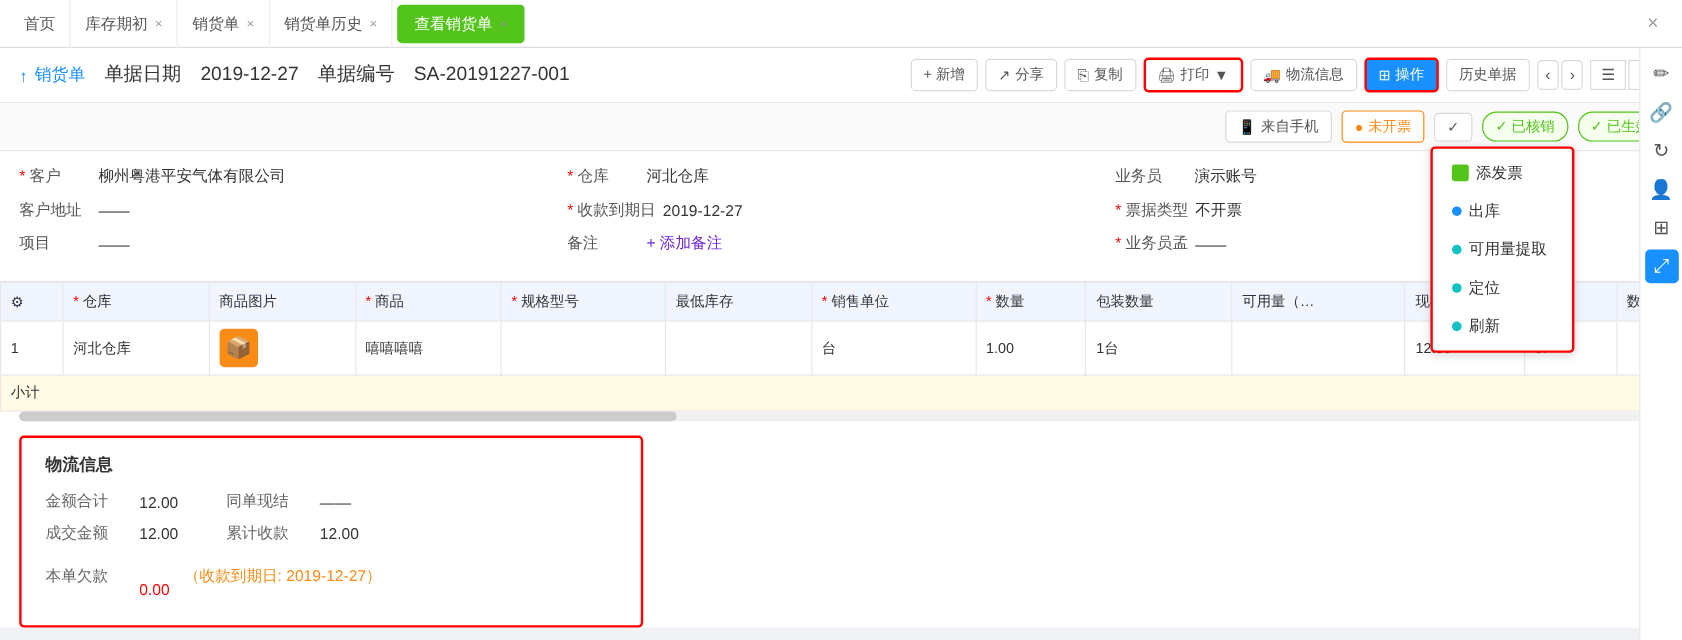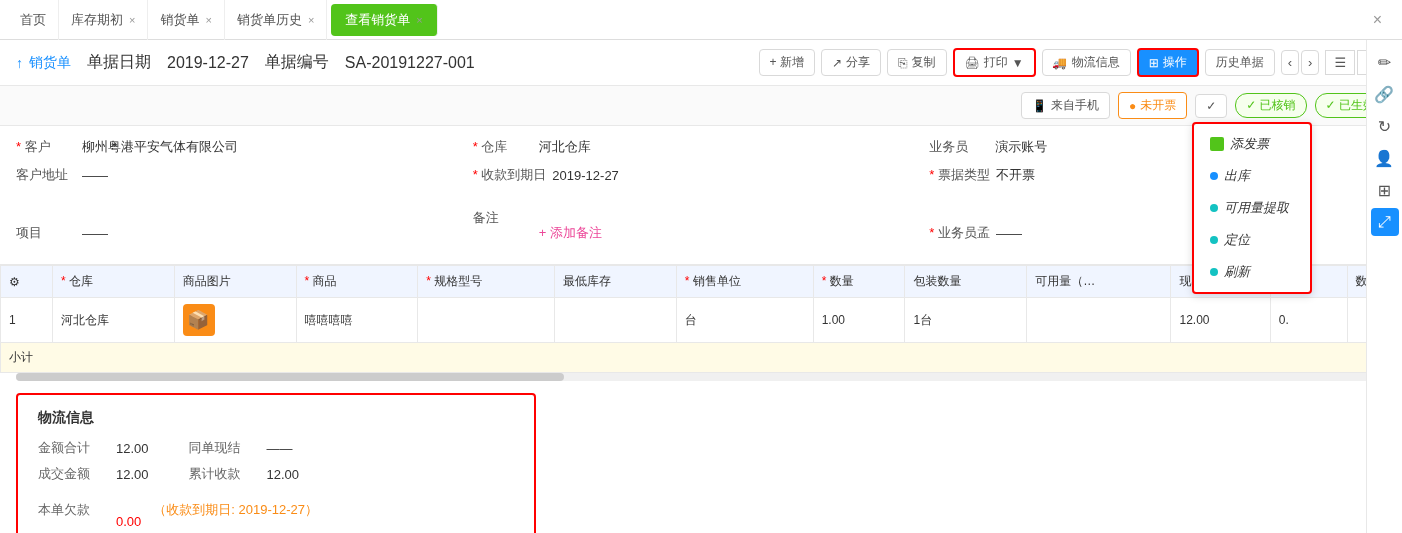--- a/index.html
+++ b/index.html
@@ -76,21 +76,20 @@
       border: 1px solid; cursor: pointer;
     }
     .badge-green { border-color: #52c41a; color: #52c41a; background: #f6ffed; }
 
     
     .dropdown-menu {
       position: absolute; right: 90px; top: 36px; background: #fff;
       border: 1px solid #e8e8e8; border-radius: 4px; box-shadow: 0 2px 8px rgba(0,0,0,0.15);
       z-index: 100; min-width: 120px; padding: 4px 0;
       border: 2px solid red;
-      font-style: italic;
     }
     .dropdown-item {
       display: flex; align-items: center; gap: 6px; padding: 7px 16px;
       cursor: pointer; font-size: 13px; color: #333;
     }
     .dot { width: 8px; height: 8px; border-radius: 50%; display: inline-block; }
     .dot-blue { background: #1890ff; }
     .square-icon { width: 14px; height: 14px; background: #52c41a; border-radius: 2px; display: inline-block; }
 
     
@@ -101,21 +100,21 @@
     .form-field {
       display: flex; align-items: center; flex: 1; gap: 6px; padding-right: 20px;
     }
     .field-label {
       color: #555; white-space: nowrap; min-width: 60px;
     }
     .field-label.required::before {
       content: '* '; color: red;
     }
     .field-value { color: #333; }
-    .field-value.blue { color: #ec4899; margin-top: 30px; }
+    .field-value.blue { color: #6d28d9; }
 
     
     .table-section { padding: 0; }
     .data-table {
       width: 100%; border-collapse: collapse; font-size: 12px;
     }
     .data-table th {
       background: #f0f5ff; padding: 7px 8px; text-align: left;
       border: 1px solid #e8e8e8; color: #333; white-space: nowrap;
       font-weight: normal;

